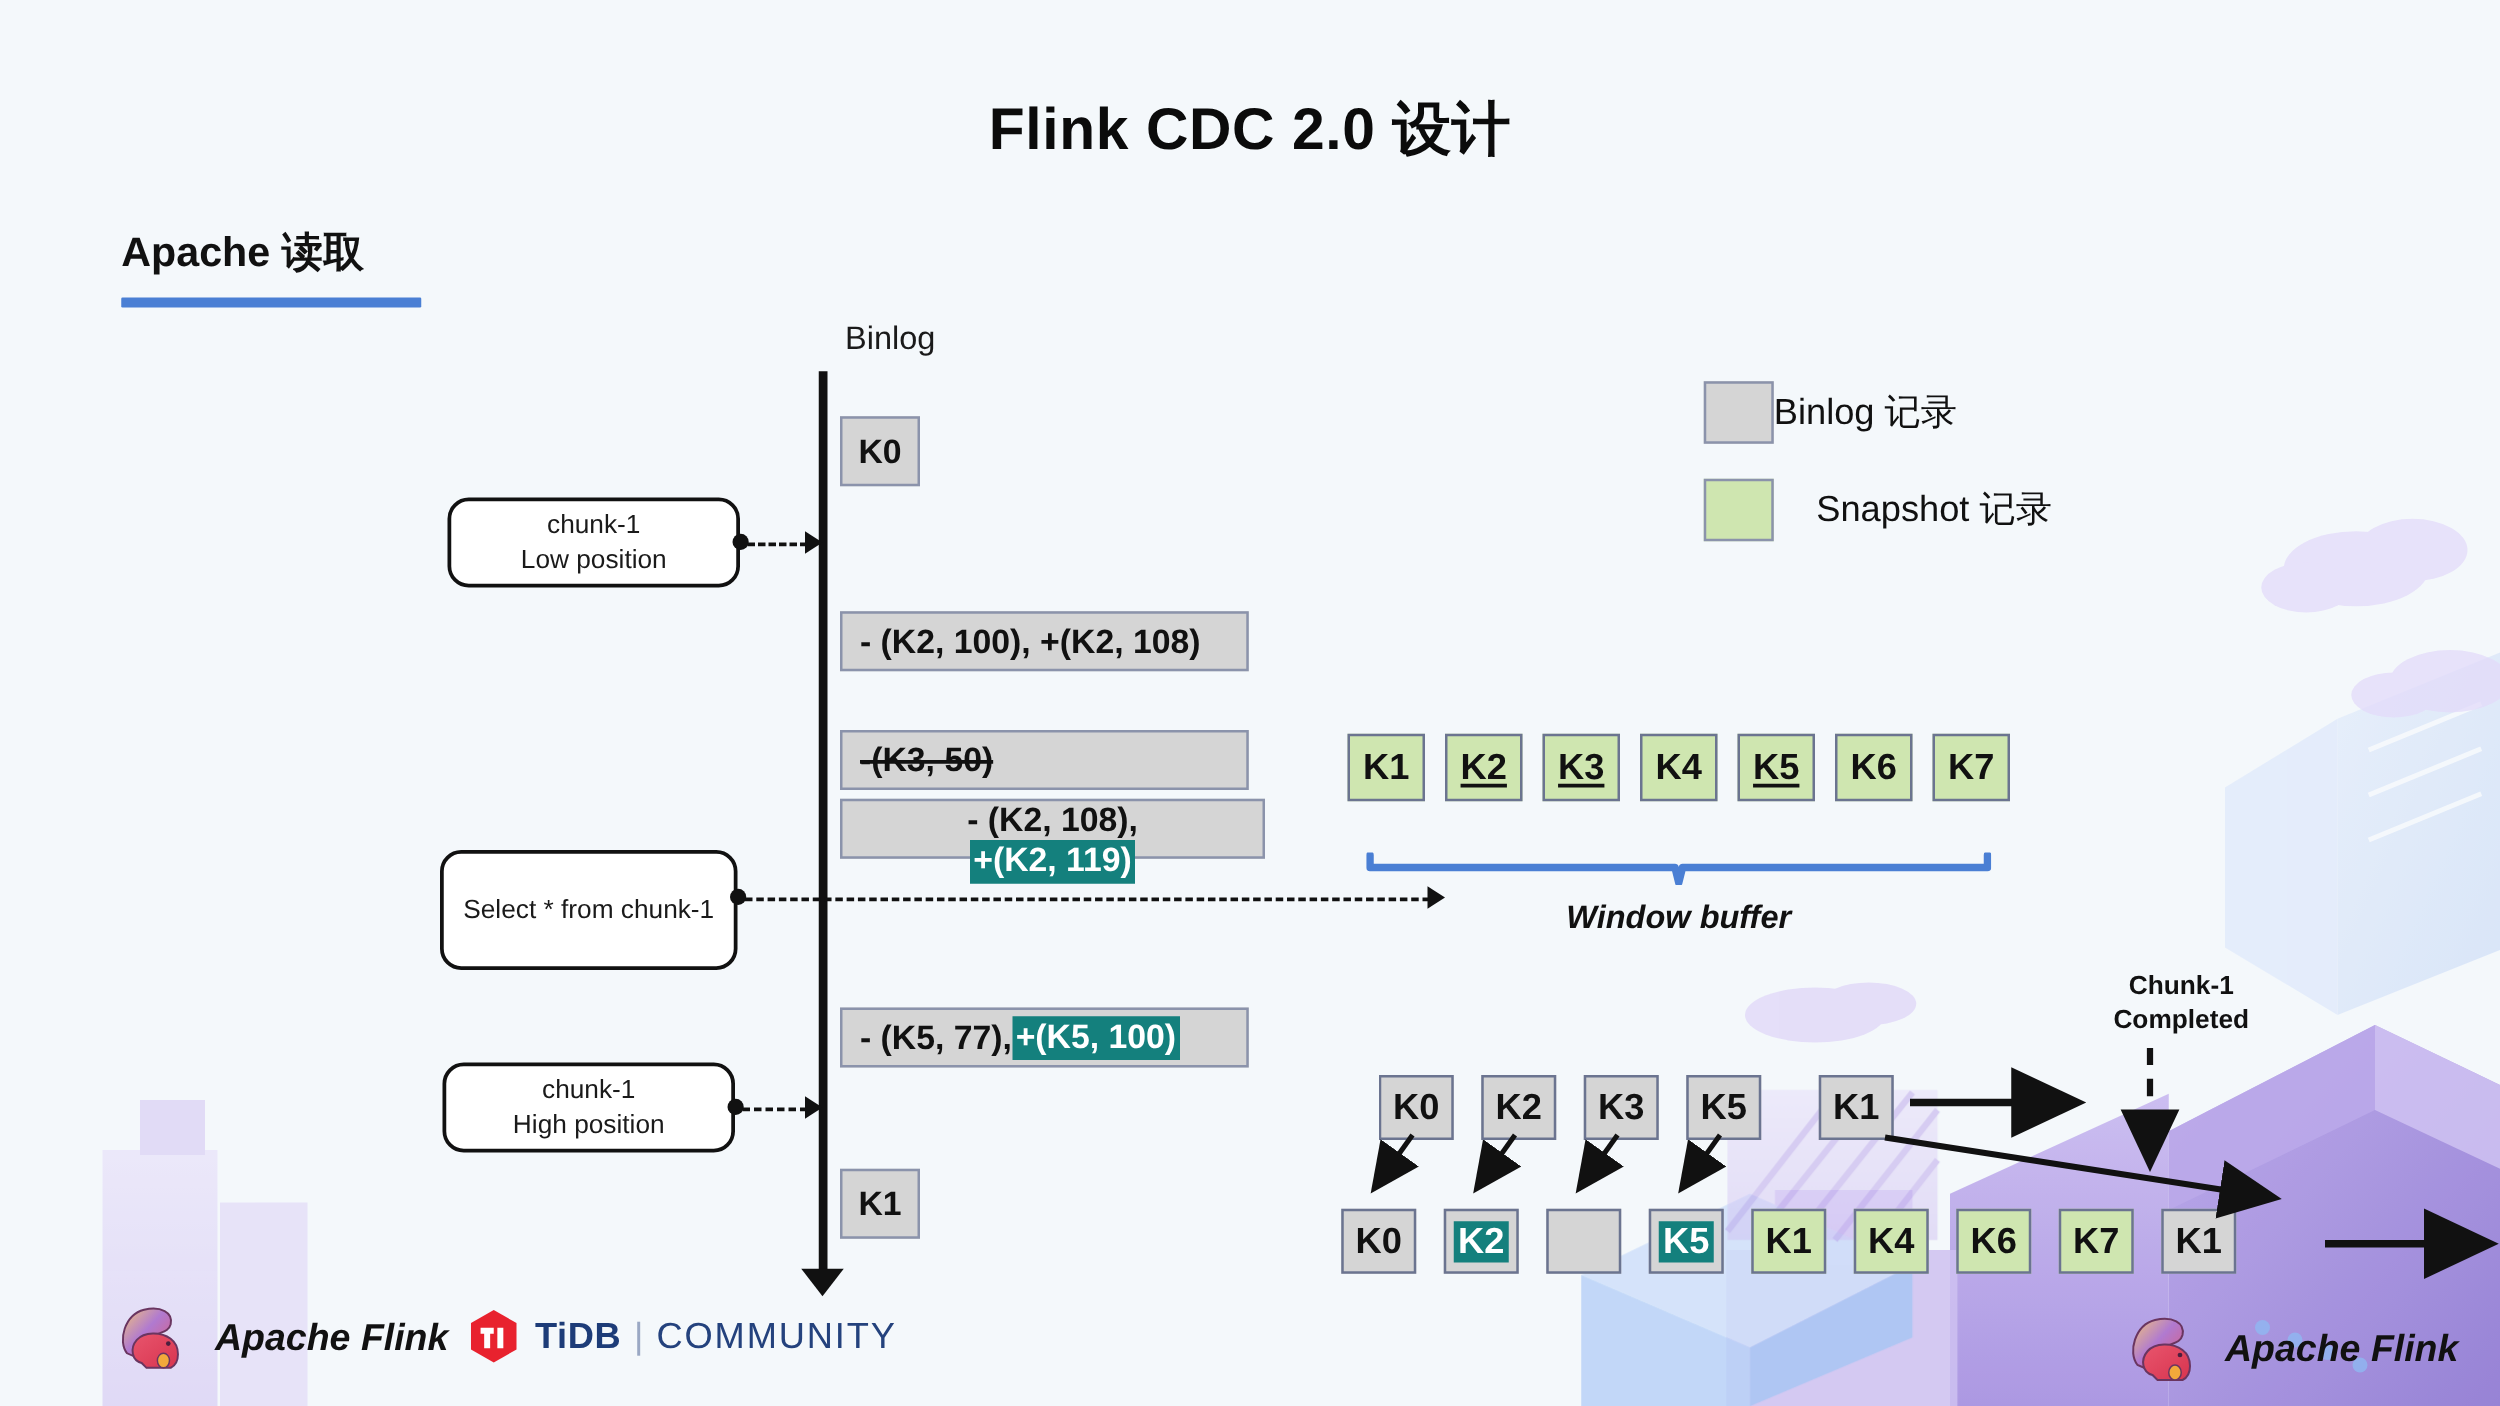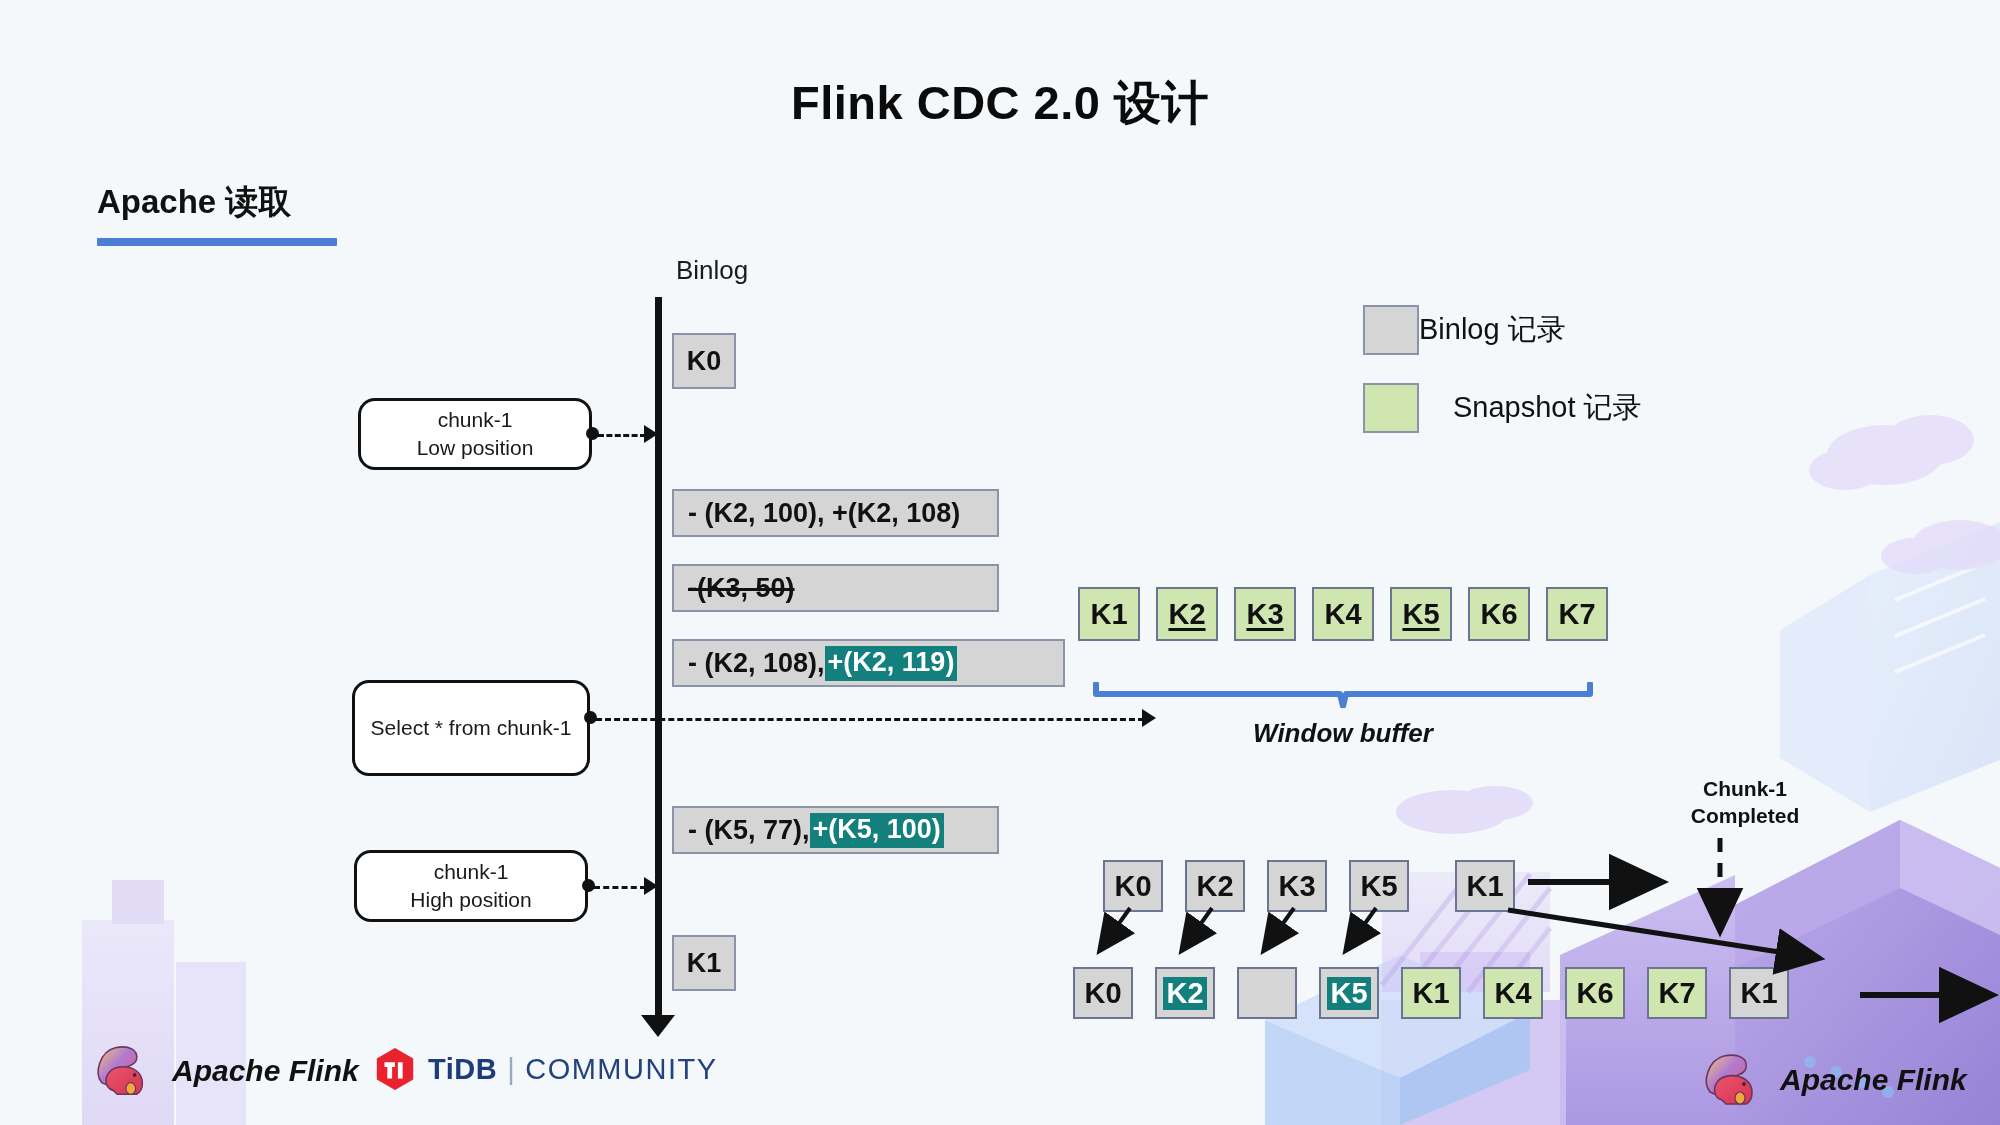--- a/index.html
+++ b/index.html
@@ -183,25 +183,25 @@
 <div class="abs" id="binlog-axis-arrow"></div>
 
 <div class="abs binlog-box small" style="left:672px;top:333px;width:64px;height:56px;">
   <span>K0</span>
 </div>
 
 <div class="abs binlog-box" style="left:672px;top:489px;width:327px;height:48px;">
   <span>- (K2, 100), +(K2, 108)</span>
 </div>
 
-<div class="abs binlog-box" style="left:672px;top:564px;width:327px;height:48px;text-align:center;">
+<div class="abs binlog-box" style="left:672px;top:584px;width:327px;height:48px;text-align:center;">
   <span class="strike">-(K3, 50)</span>
 </div>
 
-<div class="abs binlog-box" style="left:672px;top:639px;width:393px;height:48px;">
+<div class="abs binlog-box" style="left:672px;top:639px;width:340px;height:48px;flex-direction:column;">
   <span>- (K2, 108), </span>
     <span class="hl">+(K2, 119)</span>
 </div>
 
 <div class="abs binlog-box" style="left:672px;top:806px;width:327px;height:48px;">
   <span>- (K5, 77), </span>
     <span class="hl">+(K5, 100)</span>
 </div>
 
 <div class="abs binlog-box small" style="left:672px;top:935px;width:64px;height:56px;">

